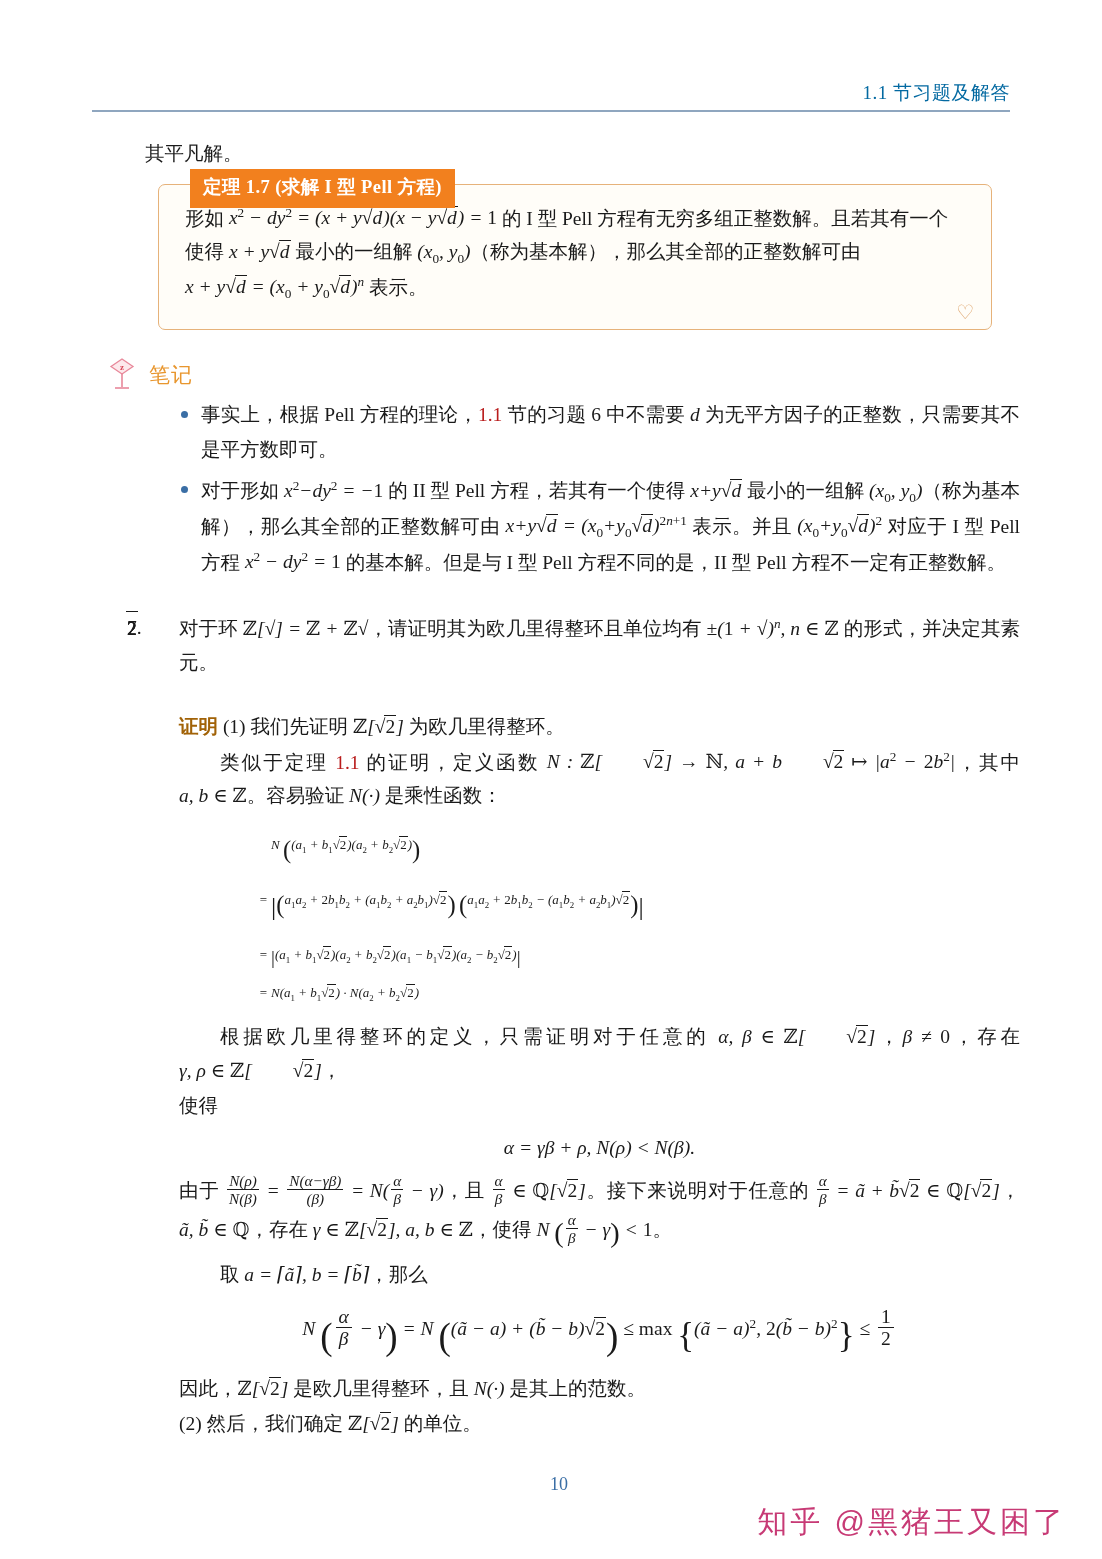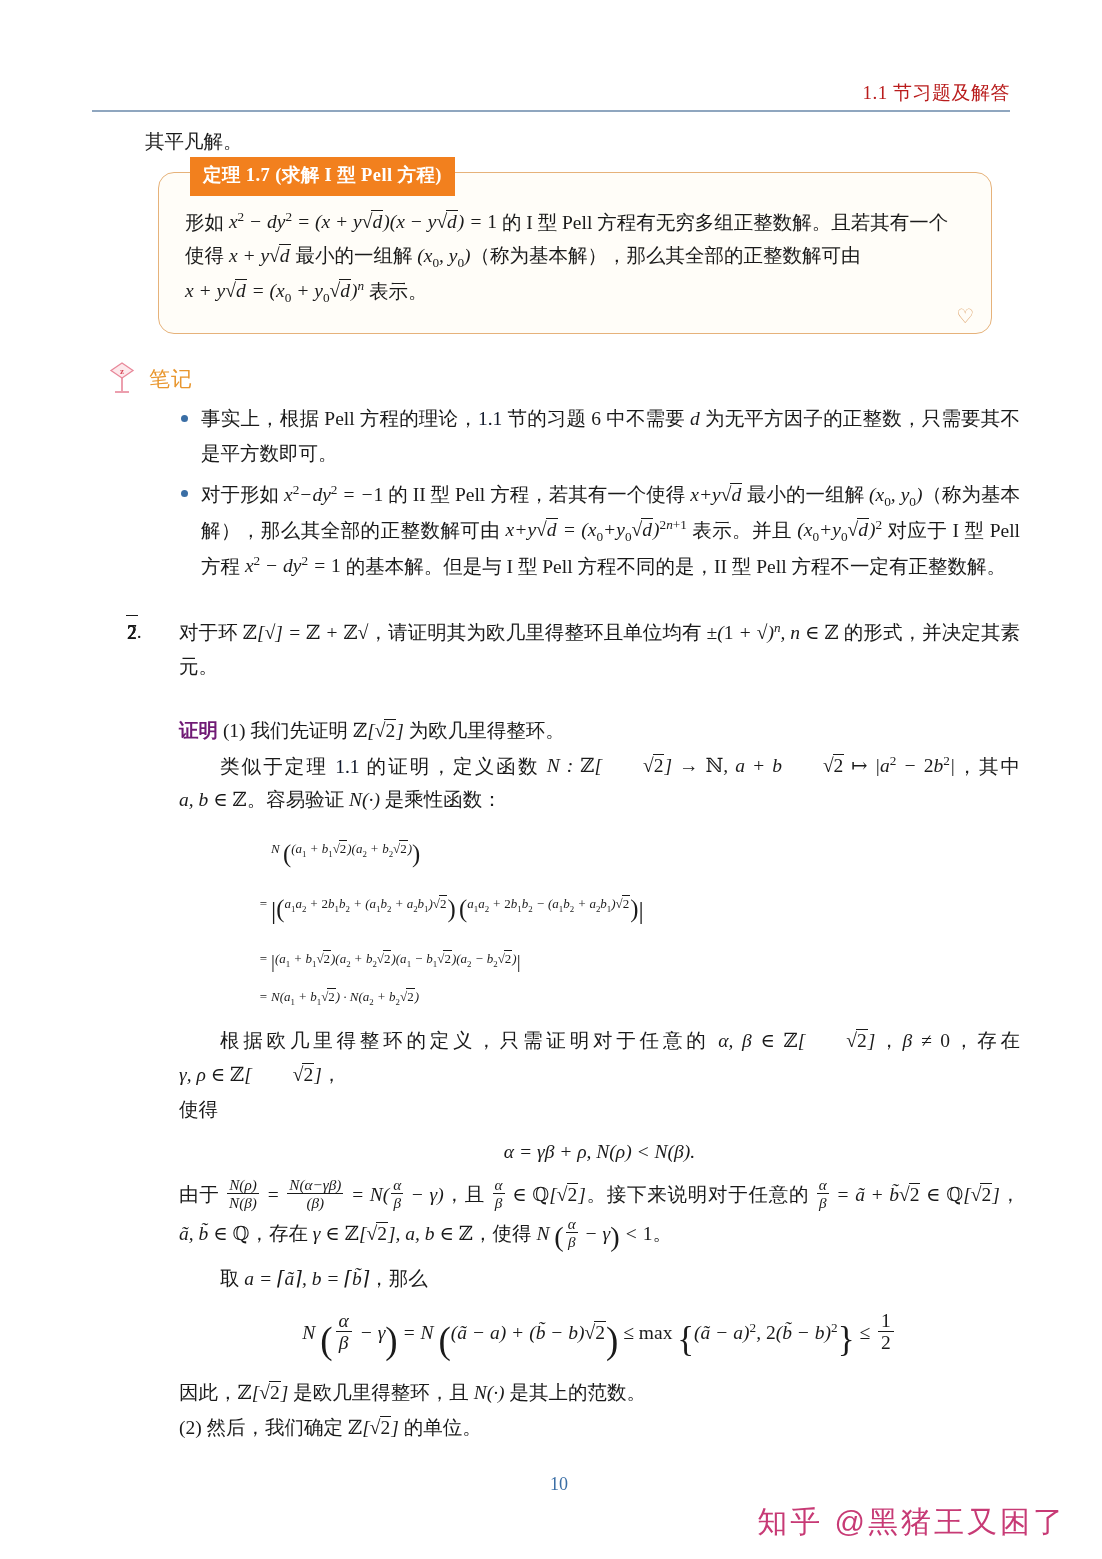--- a/index.html
+++ b/index.html
@@ -25,21 +25,21 @@
     top: 82px;
     left: 92px;
     right: 92px;
     height: 30px;
   }
   .header-title {
     position: absolute;
     right: 0;
     bottom: 6px;
     font-size: 19px;
-    color: #b91c1c;
+    color: #0369a1;
     letter-spacing: .5px;
     white-space: nowrap;
   }
   .header-rule {
     position: absolute;
     left: 0;
     right: 0;
     bottom: 0;
     height: 2px;
     background: #8fa6bf;
@@ -48,21 +48,21 @@
   
   .content {
     position: absolute;
     top: 126px;
     left: 145px;
     width: 875px;
     font-size: 19.5px;
     line-height: 1.62;
   }
 
-  .para { margin: 0 0 8px 0; text-align: justify; }
+  .para { margin: 12px 0 8px 0; text-align: justify; }
 
   
   .m {
     font-family: "Liberation Serif", "DejaVu Serif", serif;
     font-style: italic;
     white-space: nowrap;
   }
   .mr { font-style: normal; }
   .bb { font-style: normal; font-family: "DejaVu Serif", serif; }
   sup, sub { font-size: .68em; font-style: normal; }
@@ -100,34 +100,34 @@
   }
   .fracbig > span { display: block; padding: 0 3px; }
   .fracbig > .den { border-top: 1.2px solid #1a1a1a; }
 
   .bigparen { font-size: 1.9em; font-style: normal; vertical-align: -0.38em; font-weight: 300; }
   .medparen { font-size: 1.45em; font-style: normal; vertical-align: -0.22em; font-weight: 300; }
   .bigbar   { font-size: 2.0em; font-style: normal; vertical-align: -0.42em; font-weight: 300; }
   .medbar   { font-size: 1.5em; font-style: normal; vertical-align: -0.24em; font-weight: 300; }
   .bigbrace { font-size: 1.8em; font-style: normal; vertical-align: -0.35em; font-weight: 300; }
 
-  .red { color: #0f172a; }
-  .orange-tag { color: #701a75; font-weight: bold; }
+  .red { color: #b91c1c; }
+  .orange-tag { color: #a16207; font-weight: bold; }
 
   
   .thm-wrap {
     position: relative;
     margin: 14px 0 8px 13px;
     width: 834px;
   }
   .thm-box {
     border: 1.4px solid #e6b27a;
-    border-radius: 16px;
+    border-radius: 7px;
     background: #fffdf8;
-    padding: 32px 26px 24px 26px;
+    padding: 16px 26px 24px 26px;
     font-size: 19.5px;
     line-height: 1.74;
   }
   .thm-title {
     position: absolute;
     top: -15px;
     left: 32px;
     background: #f2801e;
     color: #ffffff;
     font-weight: bold;

